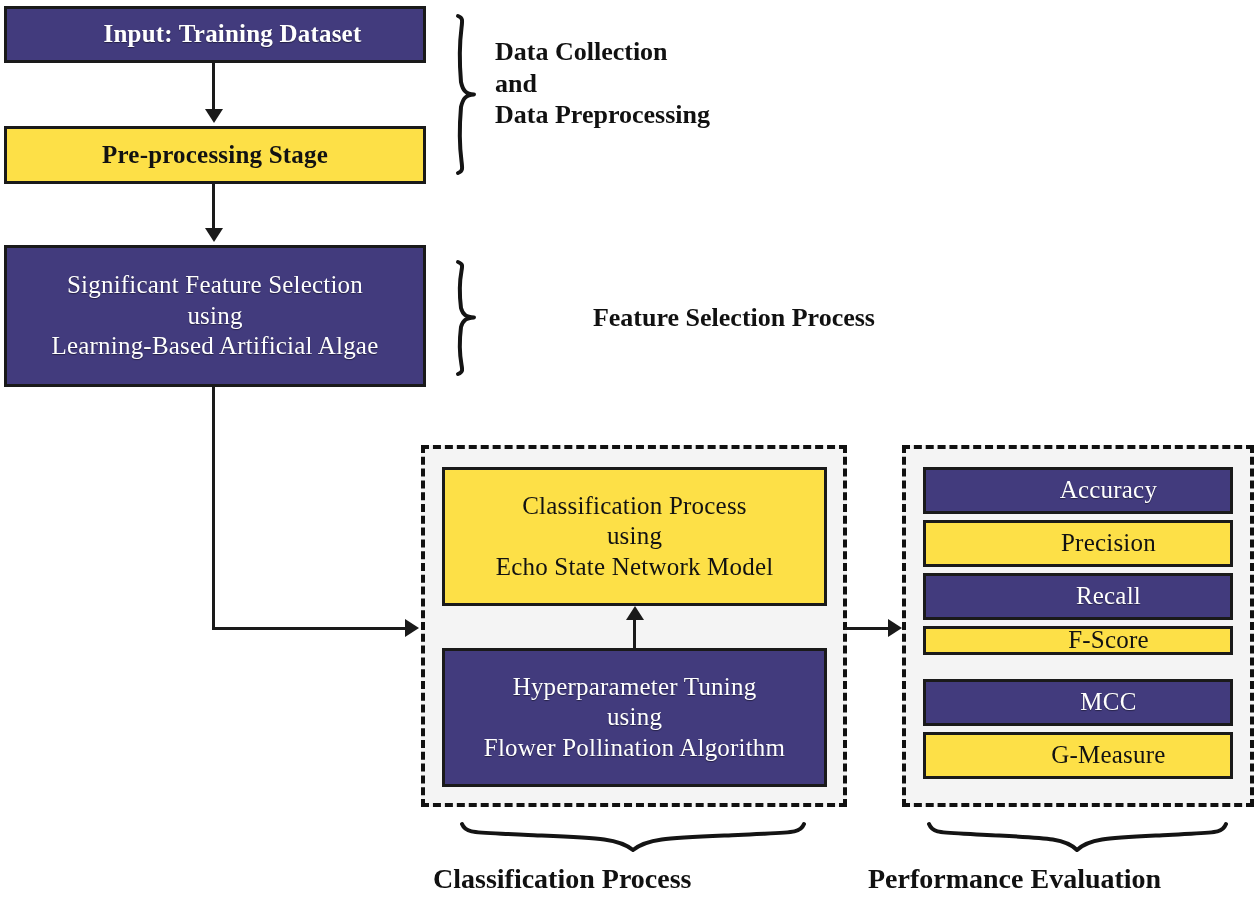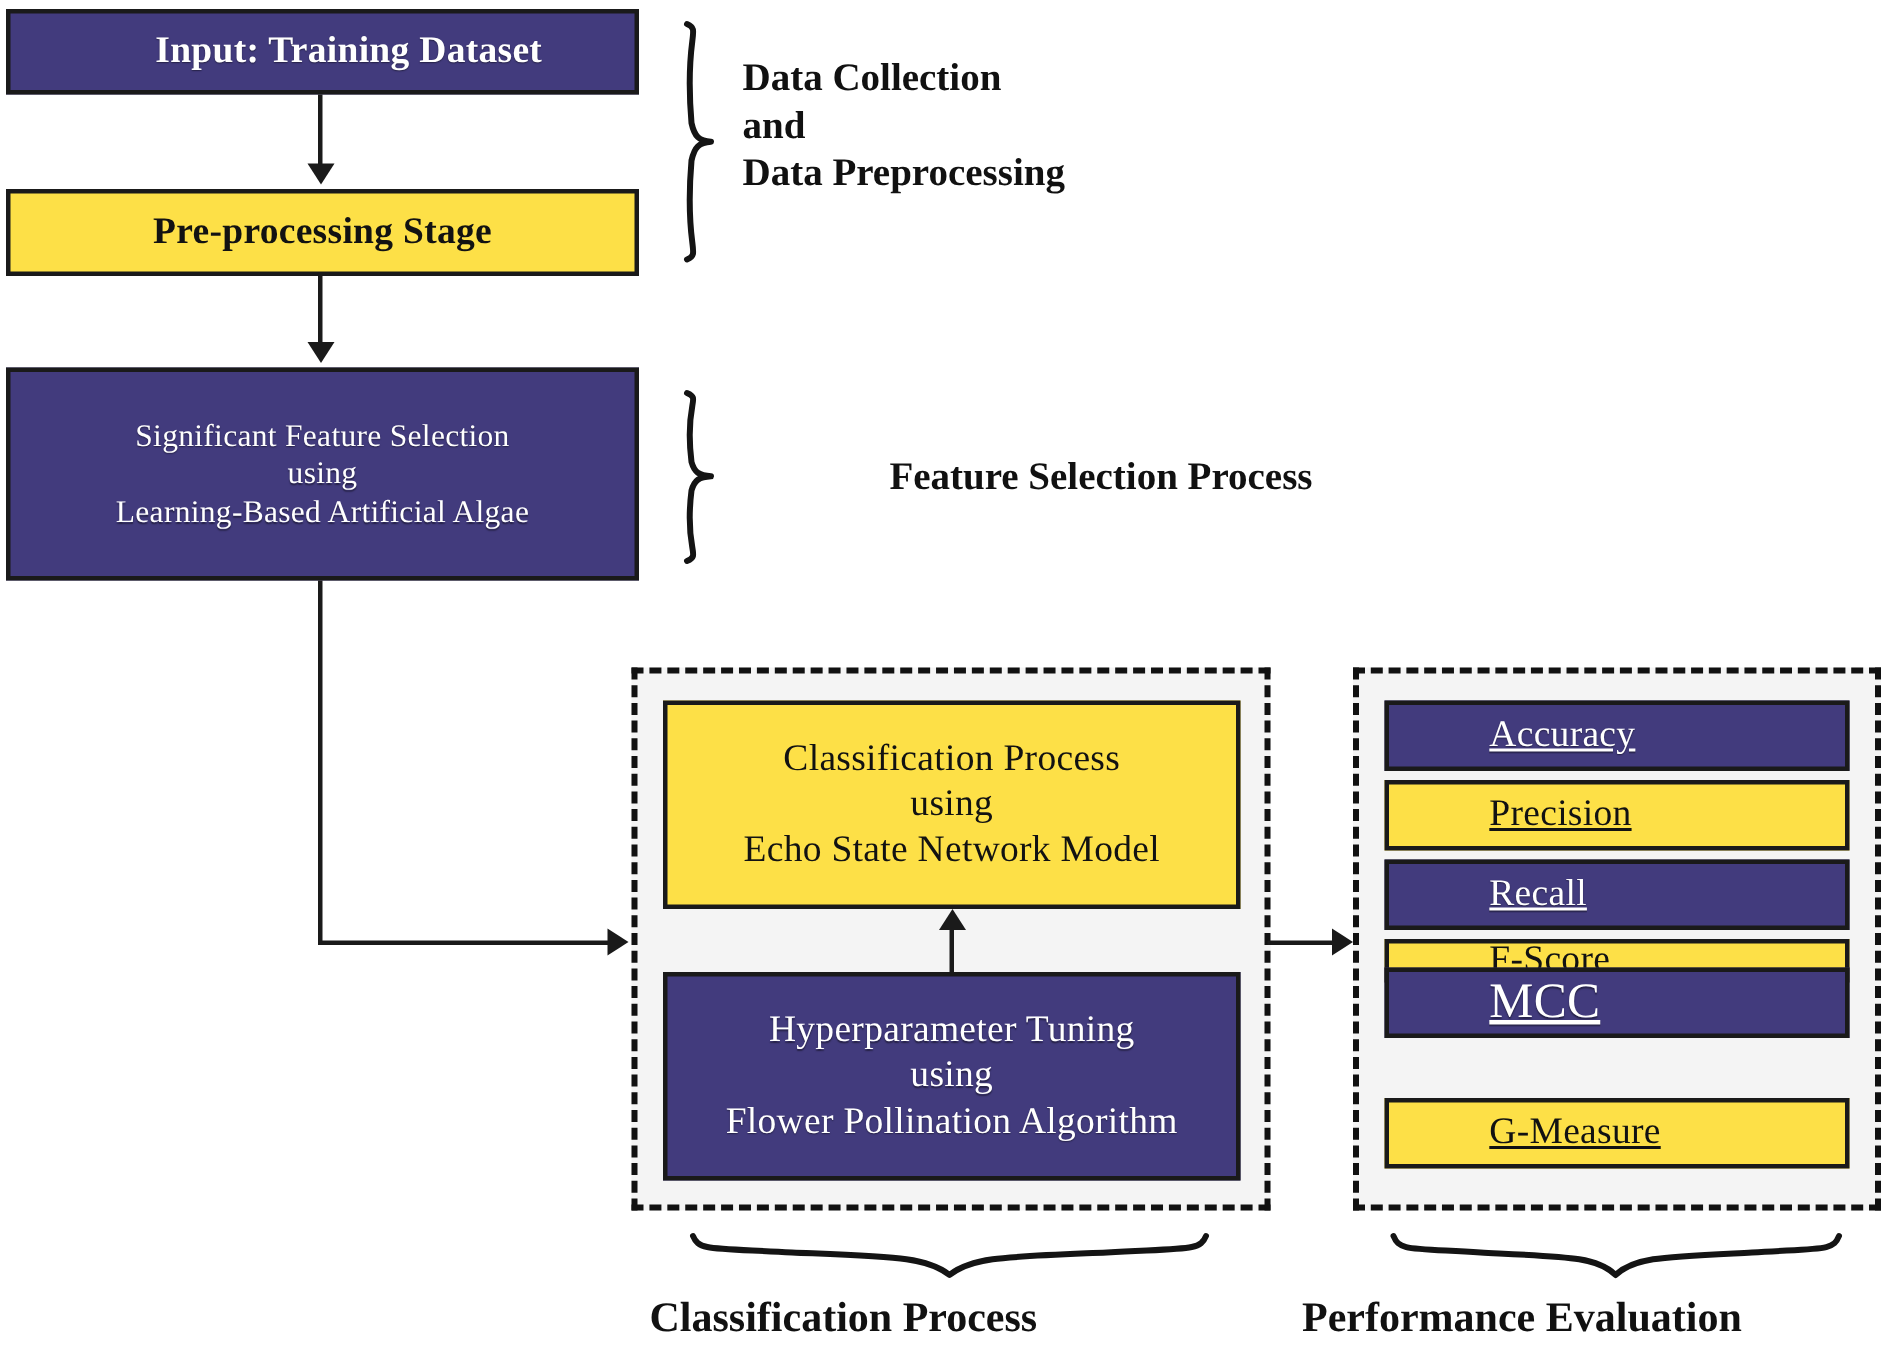--- a/index.html
+++ b/index.html
@@ -96,23 +96,22 @@
   }
   .brace path {
     fill: none;
     stroke: #141414;
     stroke-linecap: round;
     stroke-linejoin: round;
   }
 
   
   .metric .lines {
-    text-align: left;
+    text-align: center;
     padding-left: 22%;
-    text-decoration: underline;
   }
 </style>
 </head>
 <body>
 
 <div id="canvas">
 
   <div class="fbox purple" style="left:4px; top:6px; width:422px; height:57px; font-size:25px;padding-left:35px;">
     <div class="lines bold">Input: Training Dataset</div>
   </div>
@@ -120,21 +119,21 @@
   <div class="vline" style="left:212px; top:63px; height:48px;"></div>
   <div class="arrow-down" style="left:205px; top:109px;"></div>
 
   <div class="fbox green" style="left:4px; top:126px; width:422px; height:58px; font-size:25px;">
     <div class="lines bold">Pre-processing Stage</div>
   </div>
 
   <div class="vline" style="left:212px; top:184px; height:46px;"></div>
   <div class="arrow-down" style="left:205px; top:228px;"></div>
 
-  <div class="fbox purple" style="left:4px; top:245px; width:422px; height:142px; font-size:21px;">
+  <div class="fbox purple" style="left:4px; top:245px; width:422px; height:142px; font-size:25px;">
     <div class="lines">
       <div>Significant Feature Selection</div>
       <div>using</div>
       <div>Learning-Based Artificial Algae</div>
     </div>
   </div>
 
   <div class="vline" style="left:212px; top:387px; height:243px;"></div>
   <div class="hline" style="left:212px; top:627px; width:198px;"></div>
   <div class="arrow-right" style="left:405px; top:619px;"></div>
@@ -183,21 +182,21 @@
       </div>
       <div class="fbox metric green" style="left: 923px; top: 520px; width: 310px; height: 47px; font-size: 25px;">
         <div class="lines">Precision</div>
       </div>
       <div class="fbox metric purple" style="left: 923px; top: 573px; width: 310px; height: 47px; font-size: 25px;">
         <div class="lines">Recall</div>
       </div>
       <div class="fbox metric green" style="left: 923px; top: 626px; width: 310px; height: 29px; font-size: 25px;">
         <div class="lines">F-Score</div>
       </div>
-      <div class="fbox metric purple" style="left: 923px; top: 645px; width: 310px; height: 47px; font-size: 33px;">
+      <div class="fbox metric purple" style="left: 923px; top: 679px; width: 310px; height: 47px; font-size: 25px;">
         <div class="lines">MCC</div>
       </div>
       <div class="fbox metric green" style="left: 923px; top: 732px; width: 310px; height: 47px; font-size: 25px;">
         <div class="lines">G-Measure</div>
       </div>
     </div>
 
   <svg class="brace" style="left:458px; top:818px; width:350px; height:36px;" viewBox="0 0 350 36" preserveAspectRatio="none">
     <path d="M4 6 C8 16, 16 14, 70 17 C140 20, 160 20, 175 32 C190 20, 210 20, 280 17 C334 14, 342 16, 346 6" stroke-width="4"></path>
   </svg>

